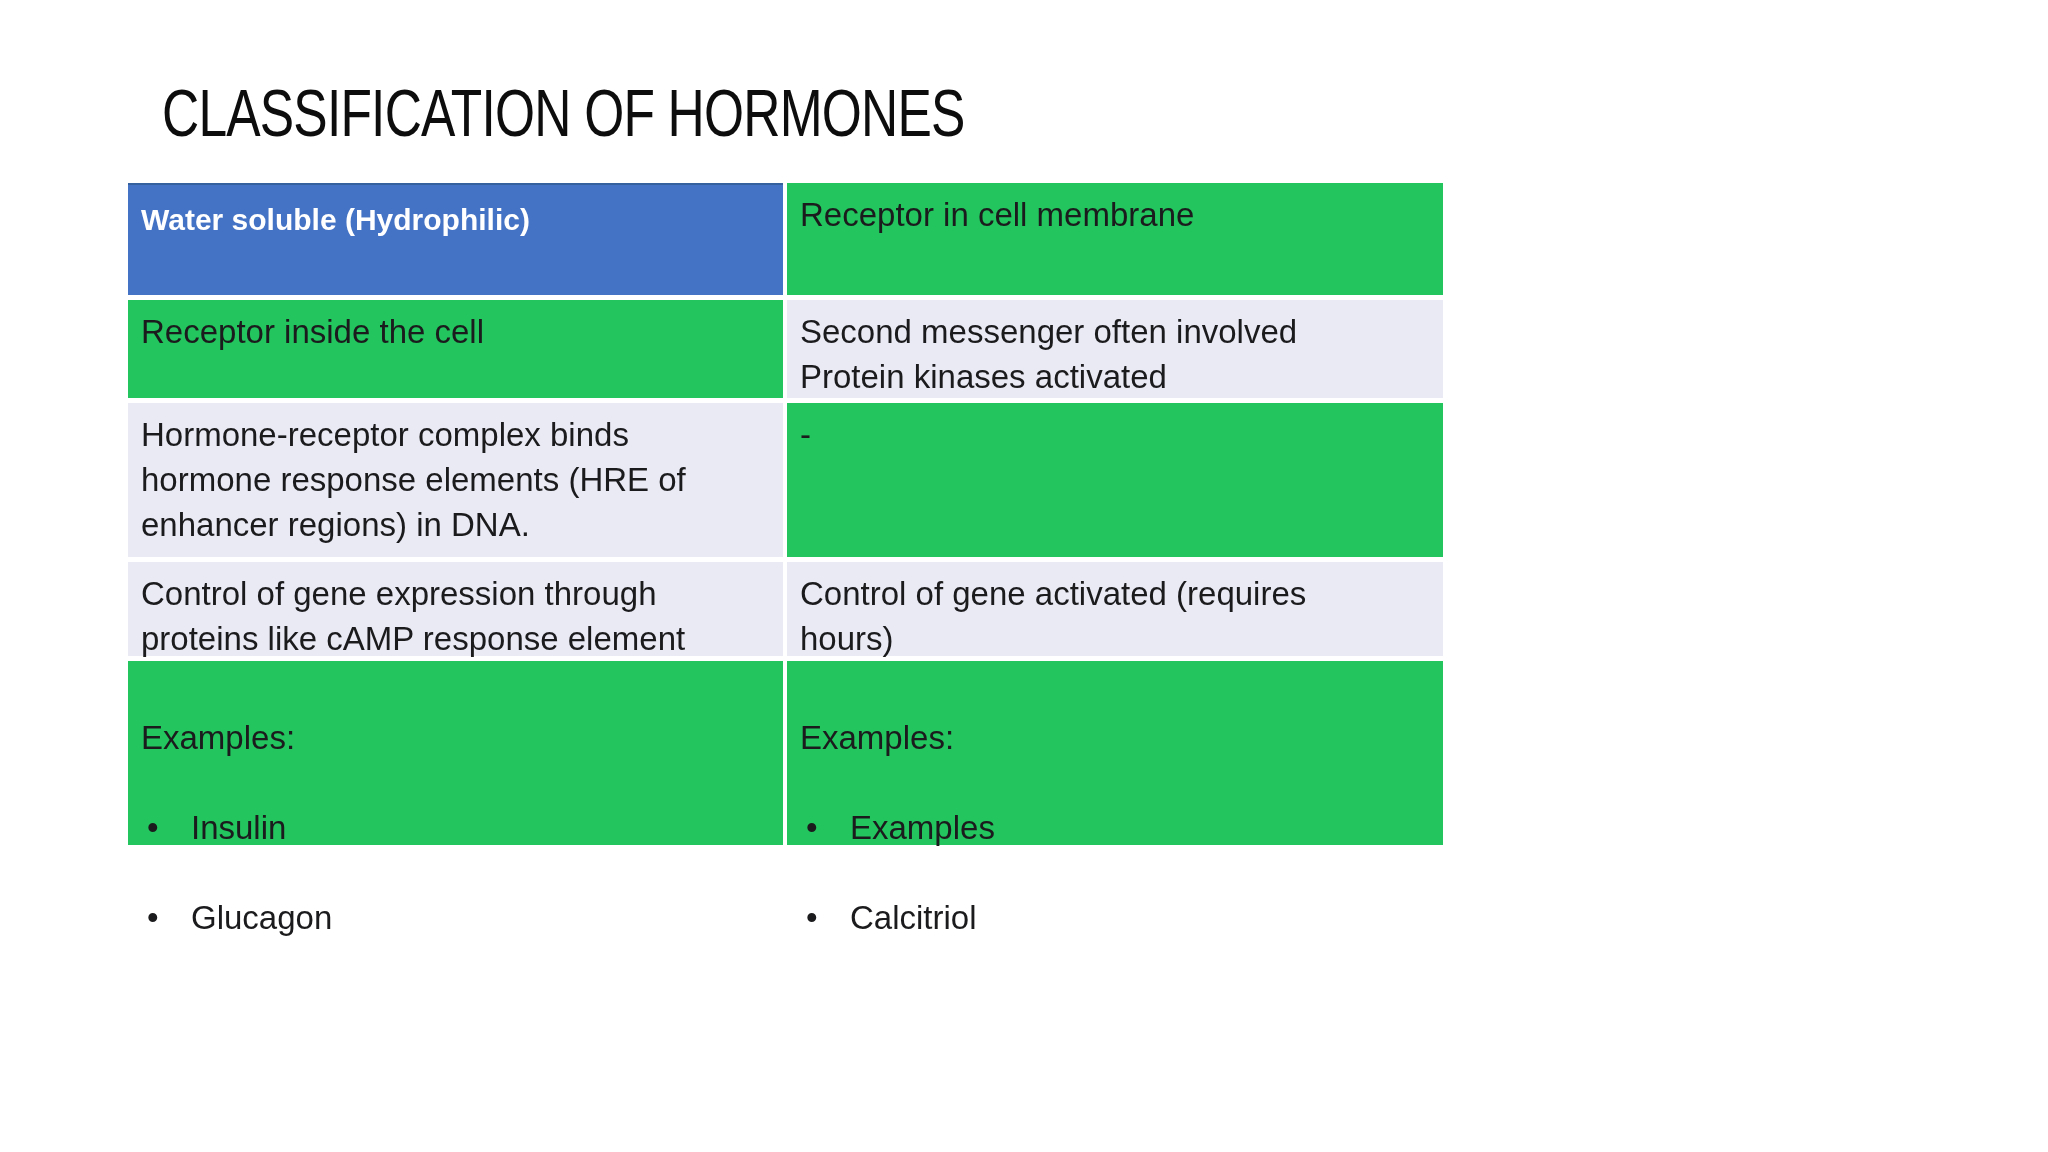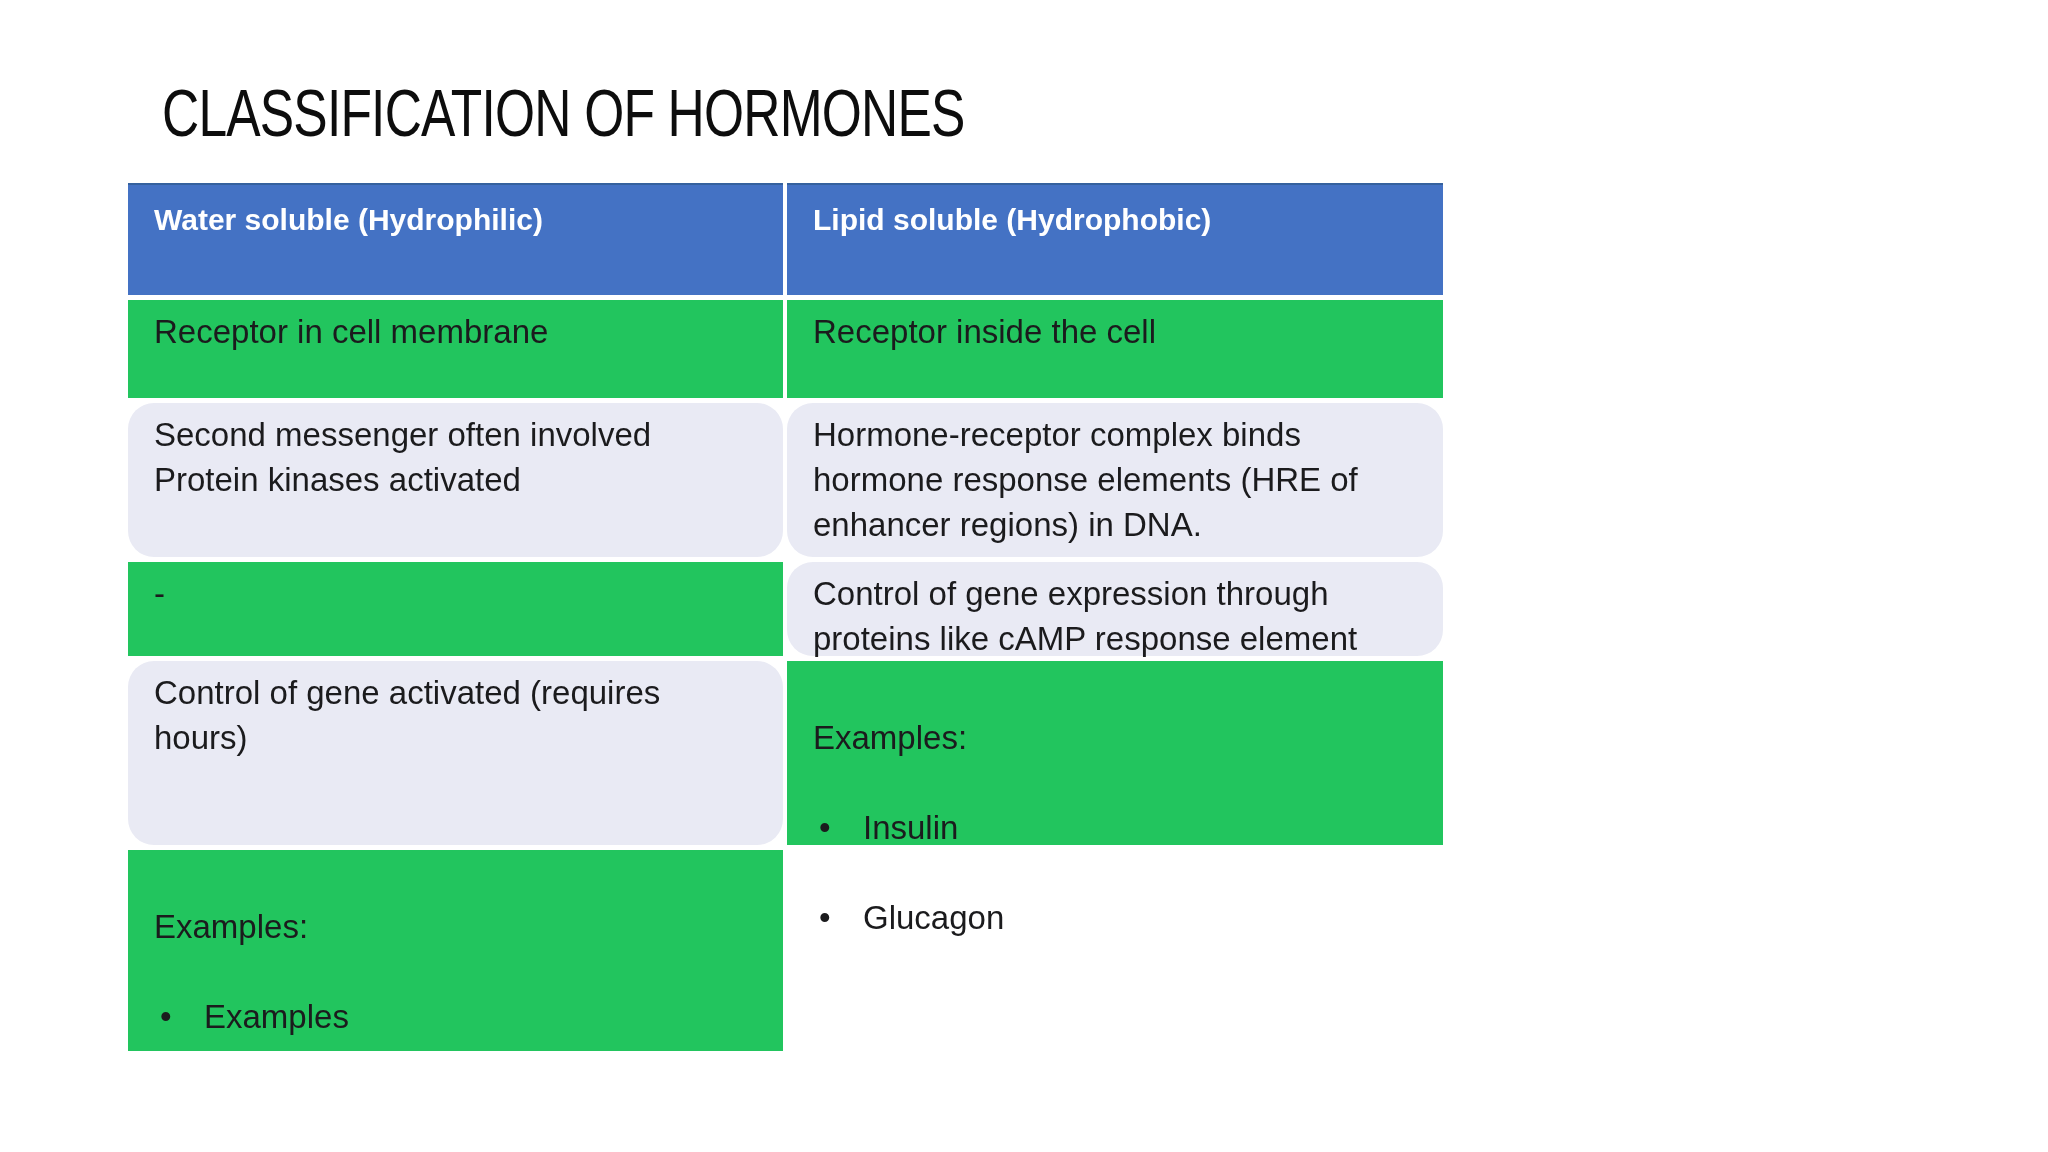--- a/index.html
+++ b/index.html
@@ -35,55 +35,54 @@
     left: 128px;
     top: 183px;
     display: grid;
     grid-template-columns: 655px 656px;
     grid-template-rows: 112px 98px 154px 94px 184px 274px;
     gap: 5px 4px;
     background: #ffffff;
   }
   .cell {
     box-sizing: border-box;
-    padding: 9px 14px 0 26px;
+    padding: 9px 14px 0 13px;
     font-size: 33px;
     line-height: 45px;
     white-space: pre-line;
     color: #1b1b1d;
   }
   .header-cell {
     background: #4472c4;
     border-top: 2px solid #35619e;
     color: #ffffff;
     font-weight: bold;
     font-size: 30px;
     padding-top: 12px;
     white-space: nowrap;
   }
   .band-dark  { background: #22c55e; }
-  .band-light { background: #e9eaf4; border-radius: 26px; }
+  .band-light { background: #e9eaf4; }
   .bullet-item { display: flex; }
   .bullet-marker {
     flex: 0 0 50px;
     box-sizing: border-box;
     padding-left: 6px;
   }
 </style>
 </head>
 <body>
 
 <div class="slide">
 
   <h1 class="slide-title">CLASSIFICATION OF HORMONES</h1>
 
   <div class="hormone-table">
 
     <div class="cell header-cell">Water soluble (Hydrophilic)</div>
-    <div class="cell header-cell">Lipid soluble (Hydrophobic)</div>
 
     <div class="cell band-dark">Receptor in cell membrane</div>
     <div class="cell band-dark">Receptor inside the cell</div>
 
     <div class="cell band-light">Second messenger often involved
 Protein kinases activated</div>
     <div class="cell band-light">Hormone-receptor complex binds
 hormone response elements (HRE of
 enhancer regions) in DNA.</div>
 

